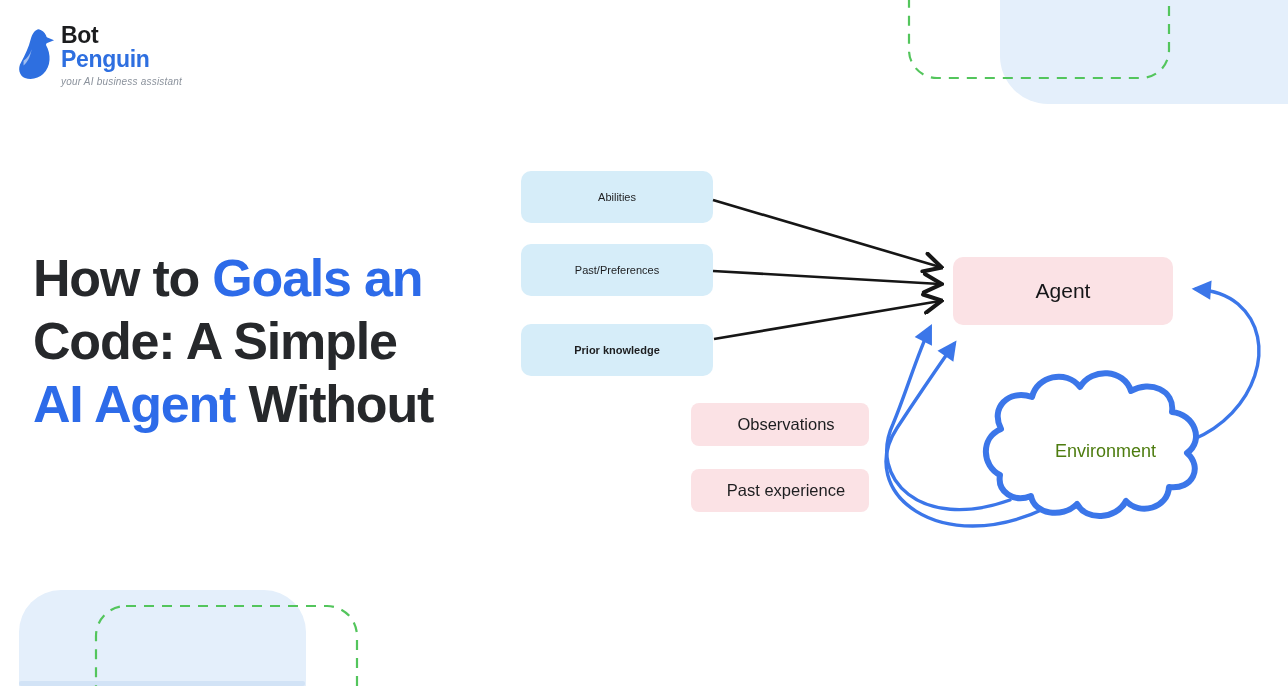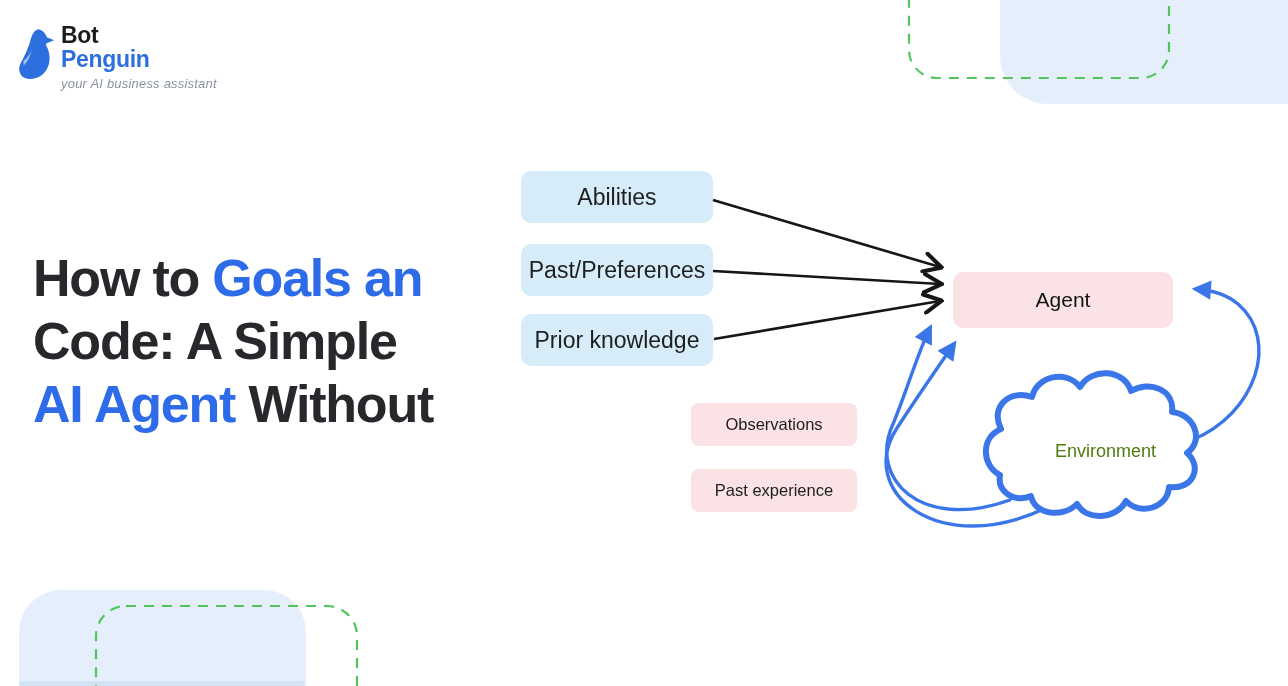--- a/index.html
+++ b/index.html
@@ -15,39 +15,39 @@
   .deco-tr-blue{left:1000px;top:-80px;width:340px;height:184px;background:var(--deco-blue,#e4effb);border-radius:48px;}
   .deco-bl-blue{left:19px;top:590px;width:287px;height:140px;background:var(--deco-blue,#e4effb);border-radius:42px;}
   .deco-bl-strip{left:19px;top:681px;width:286px;height:5px;background:#d2e3f6;border-radius:2px;}
 
   
   .logo{position:absolute;left:14px;top:24px;display:flex;align-items:flex-start;z-index:2;}
   .logo svg{width:42px;height:58px;margin-top:2px;}
   .logo-text{margin-left:5px;line-height:1;}
   .logo-bot{display:block;font-size:23px;font-weight:700;letter-spacing:-0.3px;color:var(--logo-dark,#1b1c1e);}
   .logo-penguin{display:block;font-size:23px;font-weight:700;letter-spacing:-0.3px;color:var(--logo-blue,#2e6fe0);margin-top:1px;}
-  .logo-tagline{display:block;font-size:13px;font-style:italic;color:var(--tagline-gray,#8b929c);margin-top:6px;letter-spacing:0.2px;}
+  .logo-tagline{display:block;font-size:10px;font-style:italic;color:var(--tagline-gray,#8b929c);margin-top:6px;letter-spacing:0.2px;}
 
   
   .title{position:absolute;left:33px;top:247px;width:480px;z-index:2;
     font-size:52px;font-weight:700;letter-spacing:-1.2px;line-height:63px;color:var(--title-dark,#26282b);}
   .title .blue{color:var(--title-blue,#2d6be9);}
   .title-line{display:block;white-space:nowrap;}
 
   
   .dbox{position:absolute;display:flex;align-items:center;justify-content:center;z-index:2;
     color:#1d1e20;font-weight:500;}
-  .box-blue{background:var(--box-blue-bg,#d6edf9);border-radius:10px;width:192px;height:52px;font-size:23px;}
-  .box-pink{background:var(--box-pink-bg,#fbe2e5);border-radius:8px;width:166px;height:43px;font-size:16.5px;}
+  .box-blue{background:var(--box-blue-bg,#d6edf9);border-radius:10px;width:192px;height:52px;font-size:11px;}
+  .box-pink{background:var(--box-pink-bg,#fbe2e5);border-radius:8px;width:166px;height:43px;font-size:16.5px;padding-left:12px;}
   .box-abilities{left:521px;top:171px;}
   .box-goals{left:521px;top:244px;}
-  .box-prior{left:521px;top:314px;}
+  .box-prior{left:521px;top:324px;font-weight:bold;}
   .box-observations{left:691px;top:403px;}
   .box-past{left:691px;top:469px;}
-  .box-agent{left:953px;top:272px;width:220px;height:56px;background:var(--box-pink-bg,#fbe2e5);
+  .box-agent{left:953px;top:257px;width:220px;height:68px;background:var(--box-pink-bg,#fbe2e5);
     border-radius:10px;font-size:21px;color:#151618;}
 
   .env-label{position:absolute;left:1016px;top:441px;width:140px;text-align:right;z-index:4;
     font-size:18px;font-weight:500;color:#4d7c0f;}
 
   
   .overlay{position:absolute;left:0;top:0;width:1288px;height:686px;z-index:3;pointer-events:none;}
   .dash-rect{fill:none;stroke:var(--green-dash,#53c55c);stroke-width:2.2;stroke-dasharray:10 8;}
   .black-arrow{stroke:var(--arrow-black,#161616);stroke-width:2.6;fill:none;}
   .blue-curve{stroke:var(--arrow-blue,#3b76e9);stroke-width:3.4;fill:none;stroke-linecap:round;}

